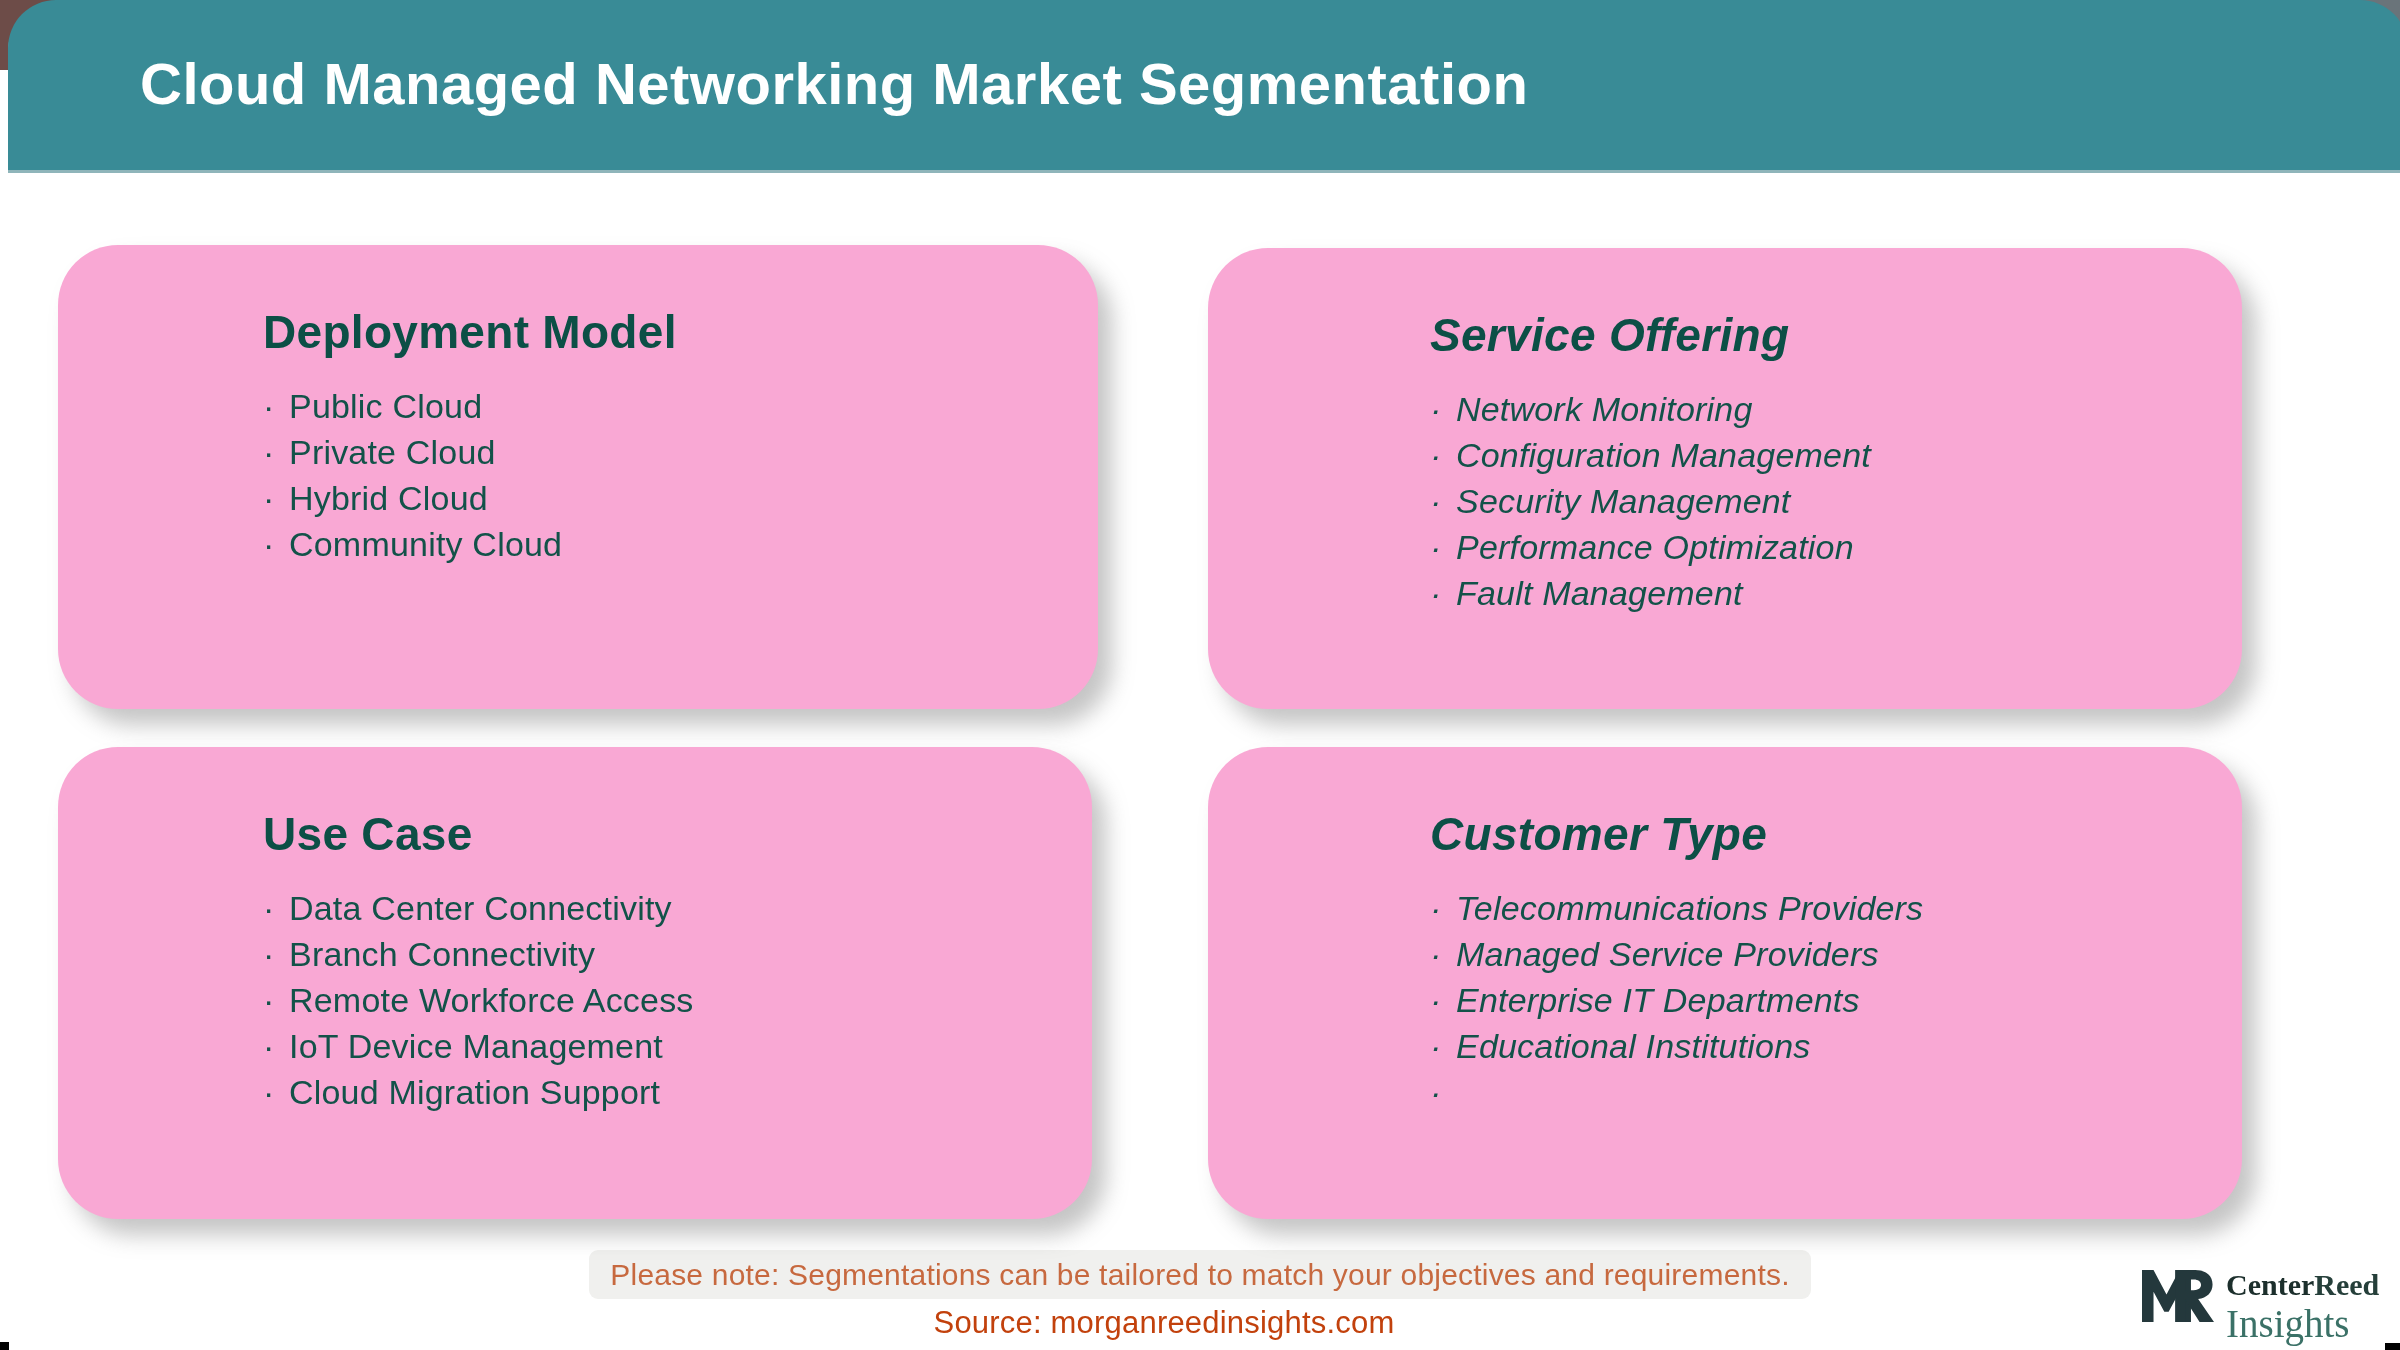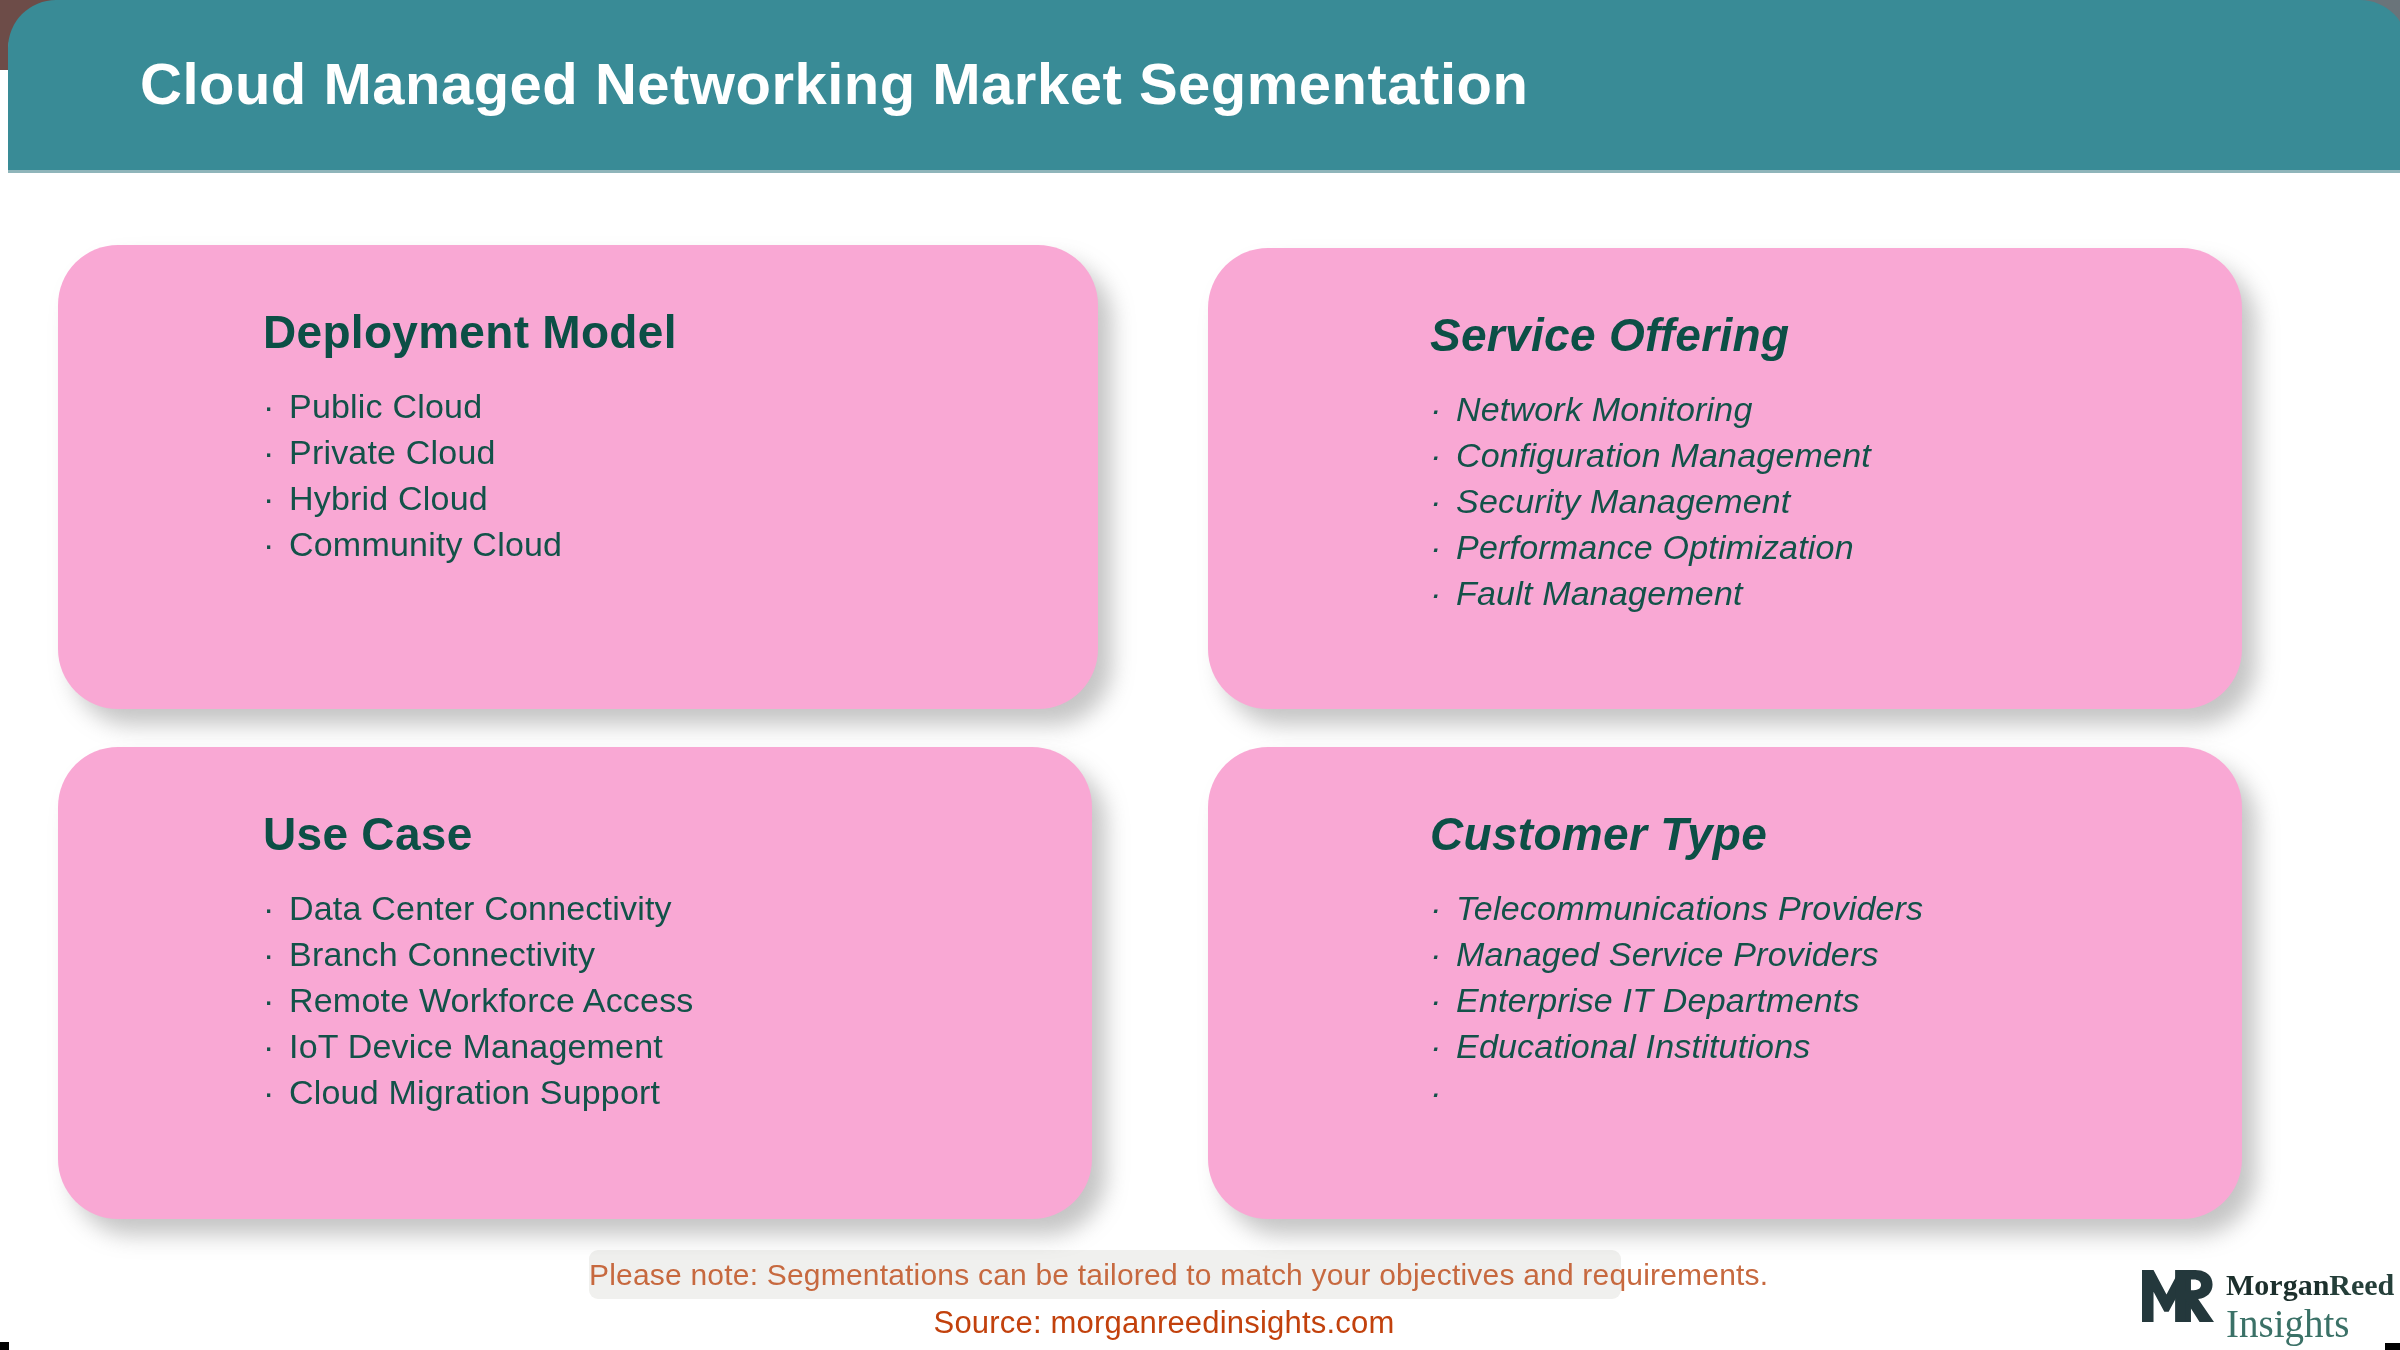--- a/index.html
+++ b/index.html
@@ -74,21 +74,21 @@
   }
 
   #card-deployment { left: 58px;   top: 245px; width: 1040px; height: 464px; }
   #card-service    { left: 1208px; top: 248px; width: 1034px; height: 461px; }
   #card-usecase    { left: 58px;   top: 747px; width: 1034px; height: 472px; }
   #card-customer   { left: 1208px; top: 747px; width: 1034px; height: 472px; }
 
   .note-bar {
     position: absolute;
     left: 589px; top: 1250px;
-    width: 1032px; height: 49px;
+    width: 1222px; height: 49px;
     background: #f0f0ee;
     border-radius: 9px;
     text-align: center;
   }
   .note-bar .note-text {
     display: inline-block;
     line-height: 49px;
     font-size: 30px;
     color: #c7693f;
     letter-spacing: 0.2px;
@@ -249,21 +249,21 @@
 
   <div class="source-line">Source: morganreedinsights.com</div>
 
   <div class="logo">
     <svg class="logo-mark" viewBox="0 0 100 72" xmlns="http://www.w3.org/2000/svg">
       <polygon fill="#24383c" points="0,72 0,0 16,0 34,34 52,0 68,0 68,72 52,72 52,30 37,58 31,58 16,30 16,72"></polygon>
       <path fill="#24383c" d="M46,72 L46,0 L74,0 C90,0 98,9 98,20 C98,31 90,39 78,40 L100,72 L80,72 L60,41 L60,72 Z M60,13 L60,28 L72,28 C78,28 82,25 82,20.5 C82,16 78,13 72,13 Z"></path>
     </svg>
     <div class="logo-text">
       <div class="logo-name">
-        <span class="part1">Morgan</span><span class="part2">Reed</span>
+        <span class="part1">Center</span><span class="part2">Reed</span>
       </div>
       <div class="logo-tagline">Insights</div>
     </div>
   </div>
 
   <div class="edge-mark bl"></div>
   <div class="edge-mark br"></div>
 
 </div>
 

